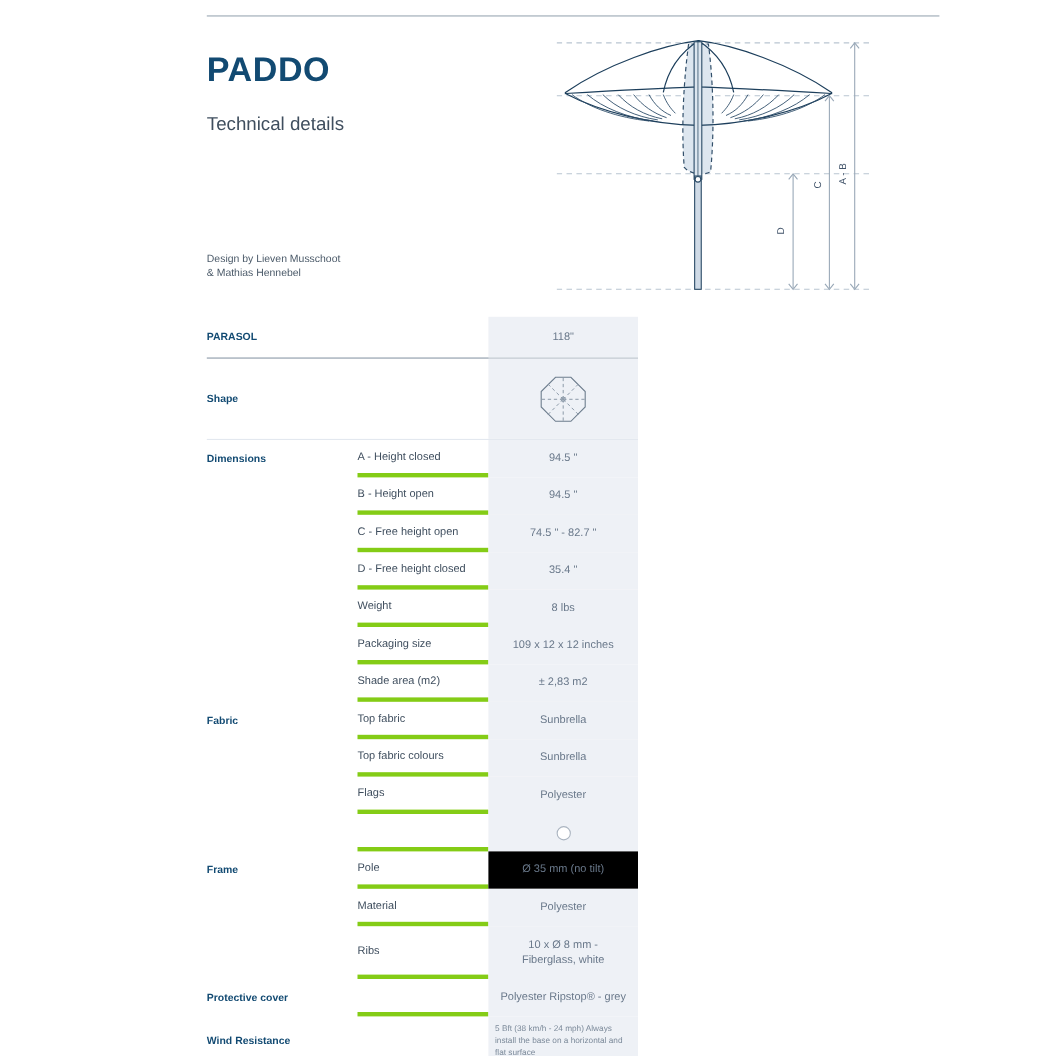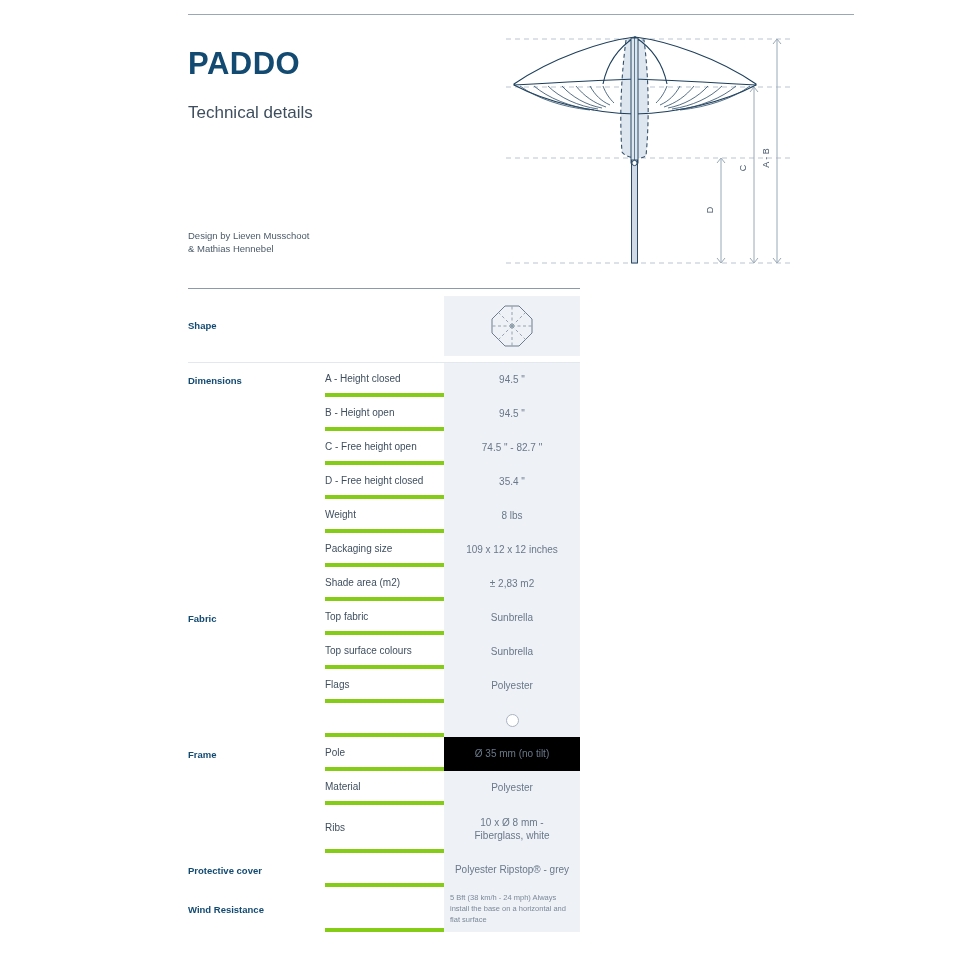--- a/index.html
+++ b/index.html
@@ -129,21 +129,21 @@
     width: 392px;
   }
   .thin-sep {
     height: 1px;
     background: #e3e8ef;
     width: 392px;
   }
 
   
   .row-parasol { height: 37px; }
-  .row-shape   { height: 73px; align-items: center; }
+  .row-shape   { height: 73px; }
 
   .highlight .c-value { background: #000000; }
 
   .shape-icon { display: block; }
   .swatch-circle {
     width: 11px; height: 11px;
     border-radius: 50%;
     border: 1px solid #aab4c0;
     background: #ffffff;
   }
@@ -244,20 +244,25 @@
       </g>
 
       <text x="207" y="180" transform="rotate(-90 207 180)" text-anchor="middle" font-family="Liberation Sans, sans-serif" font-size="9" fill="#43556b">D</text>
       <text x="240" y="138" transform="rotate(-90 240 138)" text-anchor="middle" font-family="Liberation Sans, sans-serif" font-size="9" fill="#43556b">C</text>
       <text x="263" y="128" transform="rotate(-90 263 128)" text-anchor="middle" font-family="Liberation Sans, sans-serif" font-size="9" fill="#43556b">A - B</text>
     </svg>
   </div>
 
   <div class="spec-table">
 
+    <div class="row row-parasol">
+      <div class="c-section">PARASOL</div>
+      <div style="width:119px;flex:0 0 119px;"></div>
+      <div class="c-value">118"</div>
+    </div>
     <div class="heavy-sep"></div>
 
     <div class="row row-shape">
       <div class="c-section">Shape</div>
       <div style="width:119px;flex:0 0 119px;"></div>
       <div class="c-value">
         <svg class="shape-icon" width="48" height="48" viewBox="0 0 48 48" xmlns="http://www.w3.org/2000/svg">
           <polygon points="17,4 31,4 44,17 44,31 31,44 17,44 4,31 4,17" fill="none" stroke="#6d7d8d" stroke-width="1"></polygon>
           <g stroke="#8b99a8" stroke-width="0.9" stroke-dasharray="3,2.5">
             <line x1="24" y1="24" x2="24" y2="4"></line>
@@ -311,21 +316,21 @@
       <div class="c-value">± 2,83 m2</div>
     </div>
 
     <div class="row">
       <div class="c-section">Fabric</div>
       <div class="c-label">Top fabric</div>
       <div class="c-value">Sunbrella</div>
     </div>
     <div class="row">
       <div class="c-section"></div>
-      <div class="c-label">Top surface colours</div>
+      <div class="c-label">Top fabric colours</div>
       <div class="c-value">Sunbrella</div>
     </div>
     <div class="row">
       <div class="c-section"></div>
       <div class="c-label">Flags</div>
       <div class="c-value">Polyester</div>
     </div>
     <div class="row">
       <div class="c-section"></div>
       <div class="c-label"></div>

